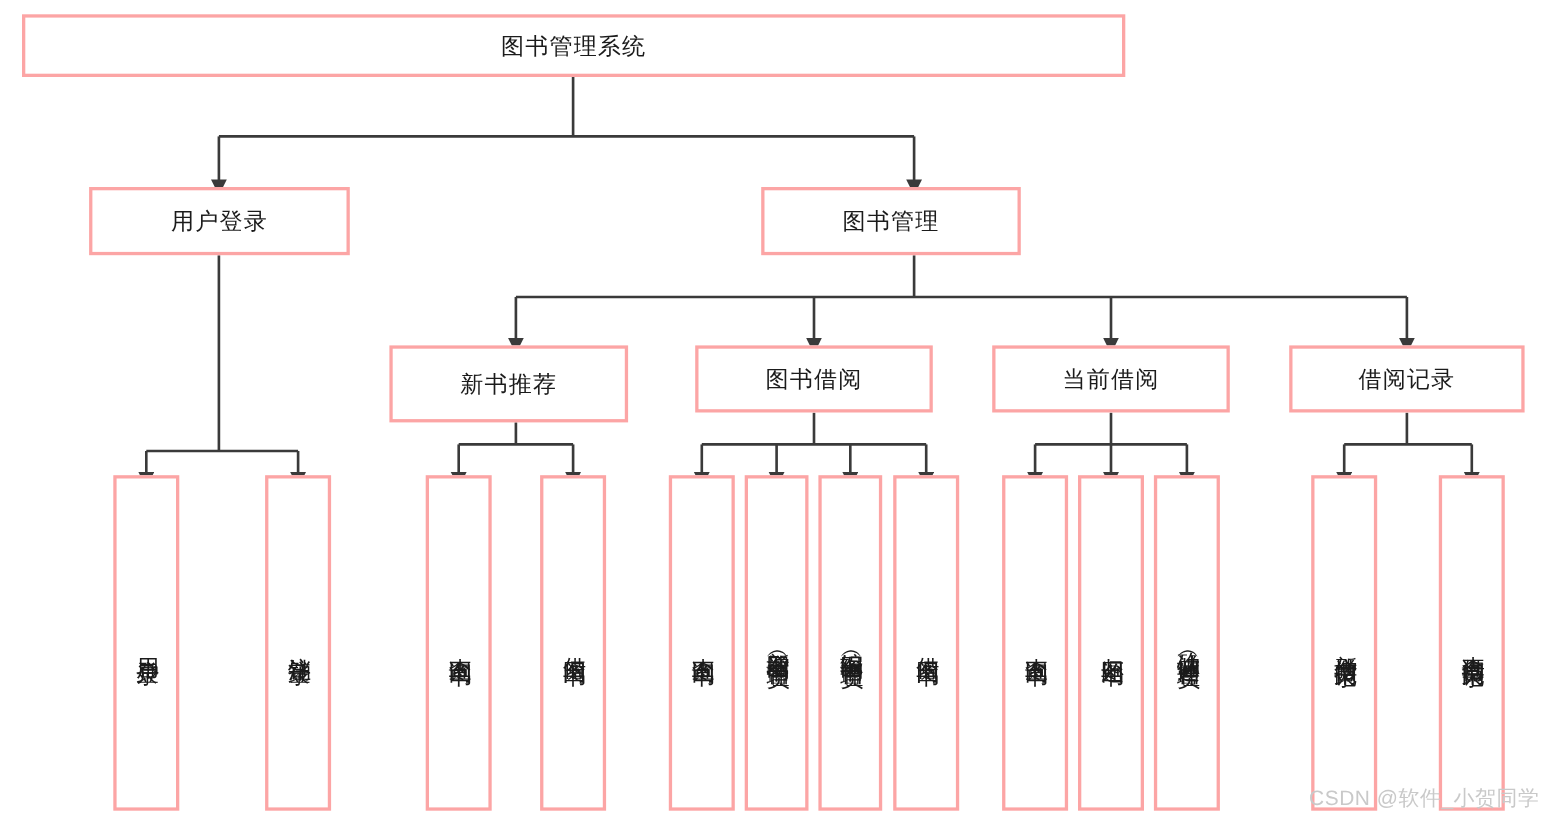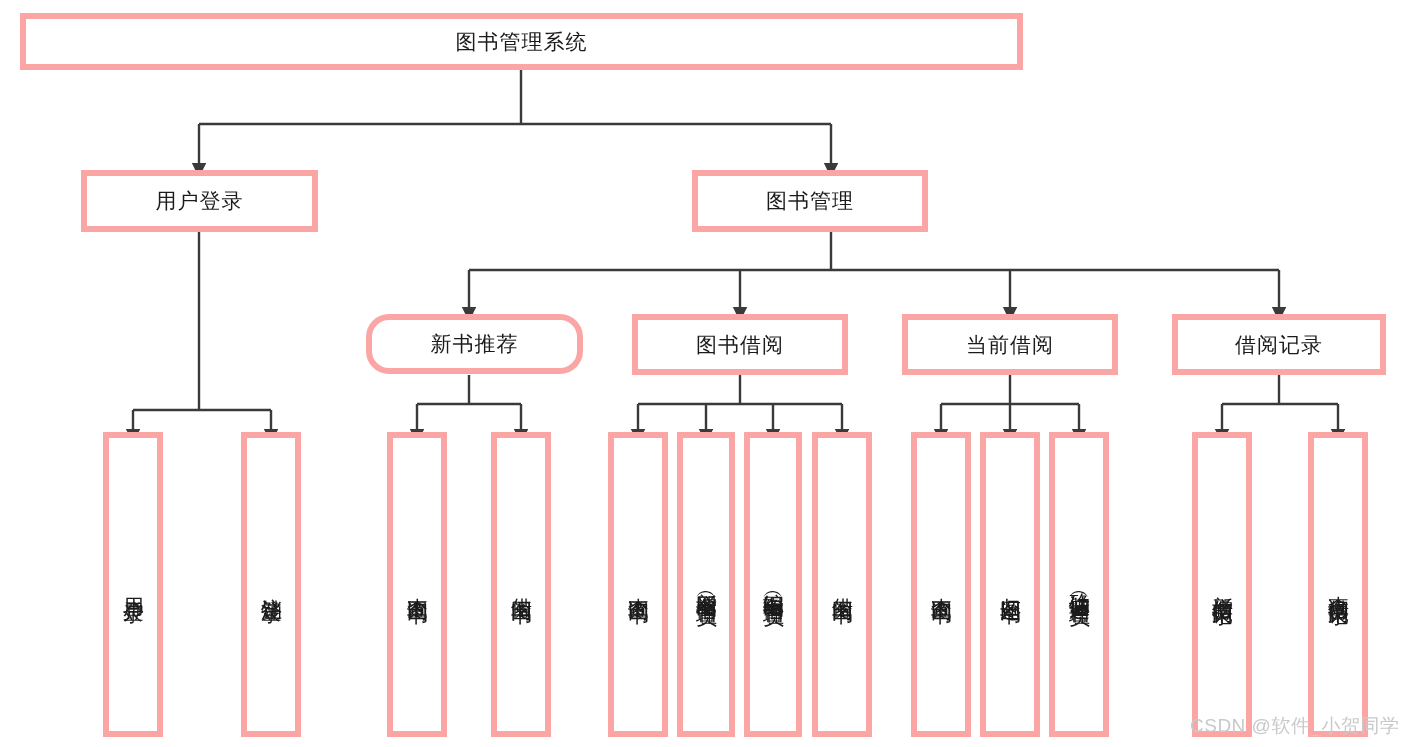--- a/index.html
+++ b/index.html
@@ -23,21 +23,21 @@
     left: 0;
     top: 0;
     width: 1405px;
     height: 747px;
     pointer-events: none;
   }
   .node {
     position: absolute;
     box-sizing: border-box;
     background: #ffffff;
-    border: 6px solid #fca5a5;
+    border: 3px solid #fca5a5;
     display: flex;
     align-items: center;
     justify-content: center;
     color: #1b1b1b;
   }
   .node.horiz {
     font-size: 21px;
     letter-spacing: 1px;
   }
   .node.vert {
@@ -127,21 +127,21 @@
     <span>图书管理系统</span>
   </div>
 
   <div class="node horiz" style="left:81px; top:170px; width:237px; height:62px;">
     <span>用户登录</span>
   </div>
   <div class="node horiz" style="left:692px; top:170px; width:236px; height:62px;">
     <span>图书管理</span>
   </div>
 
-  <div class="node horiz" style="left:366px; top:314px; width:217px; height:60px;border-radius:23px;">
+  <div class="node horiz" style="left:354px; top:314px; width:217px; height:70px;">
     <span>新书推荐</span>
   </div>
   <div class="node horiz" style="left:632px; top:314px; width:216px; height:61px;">
     <span>图书借阅</span>
   </div>
   <div class="node horiz" style="left:1172px; top:314px; width:214px; height:61px;">
     <span>借阅记录</span>
   </div>
   <div class="node horiz" style="left:902px; top:314px; width:216px; height:61px;">
     <span>当前借阅</span>

